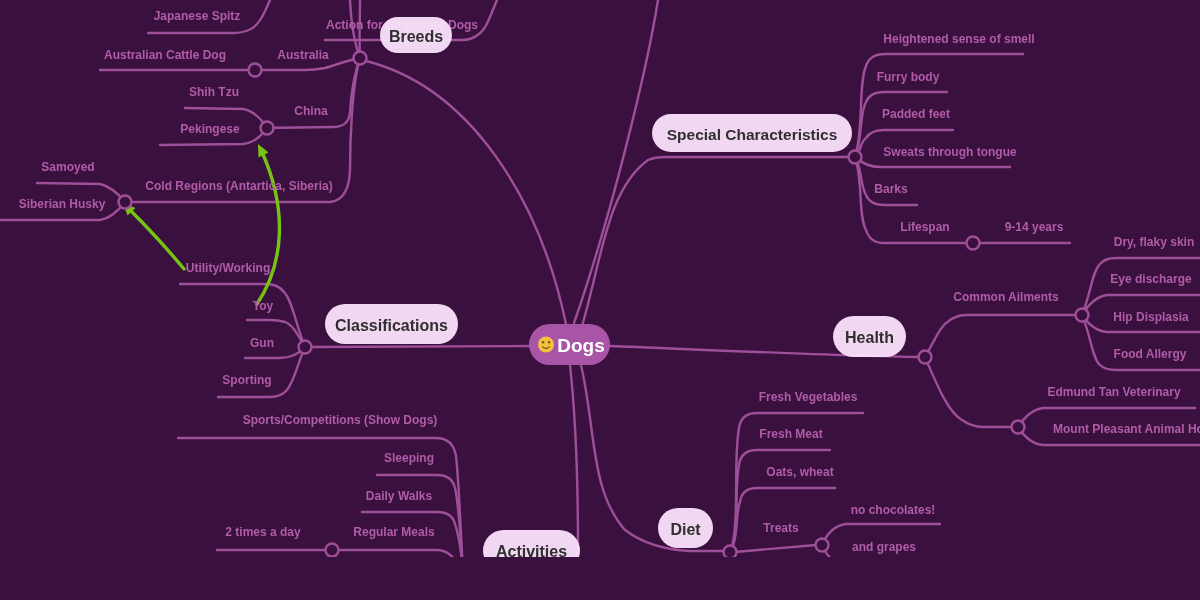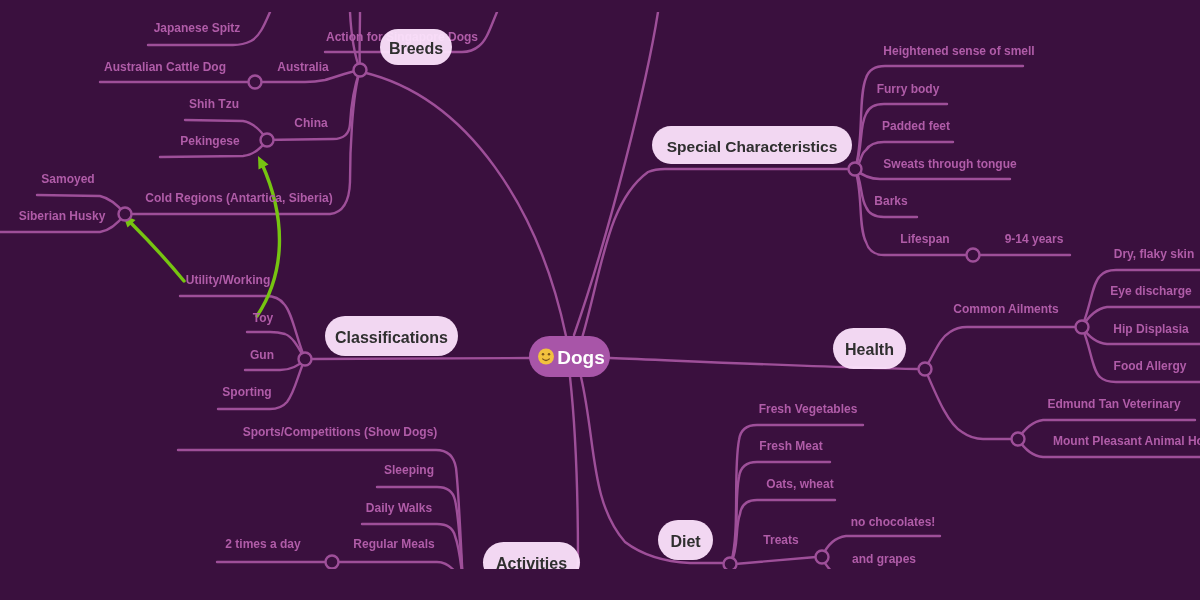--- a/index.html
+++ b/index.html
@@ -1,17 +1,17 @@
 <!DOCTYPE html>
 <html><head>
 <meta charset="utf-8">
 <style>
   html,body{margin:0;padding:0;background:#3A103E;}
   body{font-family:"Liberation Sans",sans-serif;}
-  .canvas-wrap{width:1200px;height:557px;overflow:hidden;position:relative;margin-top:12px;}
+  .canvas-wrap{width:1200px;height:557px;overflow:hidden;position:relative;}
   svg{display:block;}
   text{user-select:none;}
 </style>
 </head>
 <body>
 
 <div class="canvas-wrap">
   <svg id="mindmap-svg" width="1200" height="600" viewBox="0 0 1200 600">
       <rect x="0" y="0" width="1200" height="600" fill="#3A103E"></rect>
       <g>

